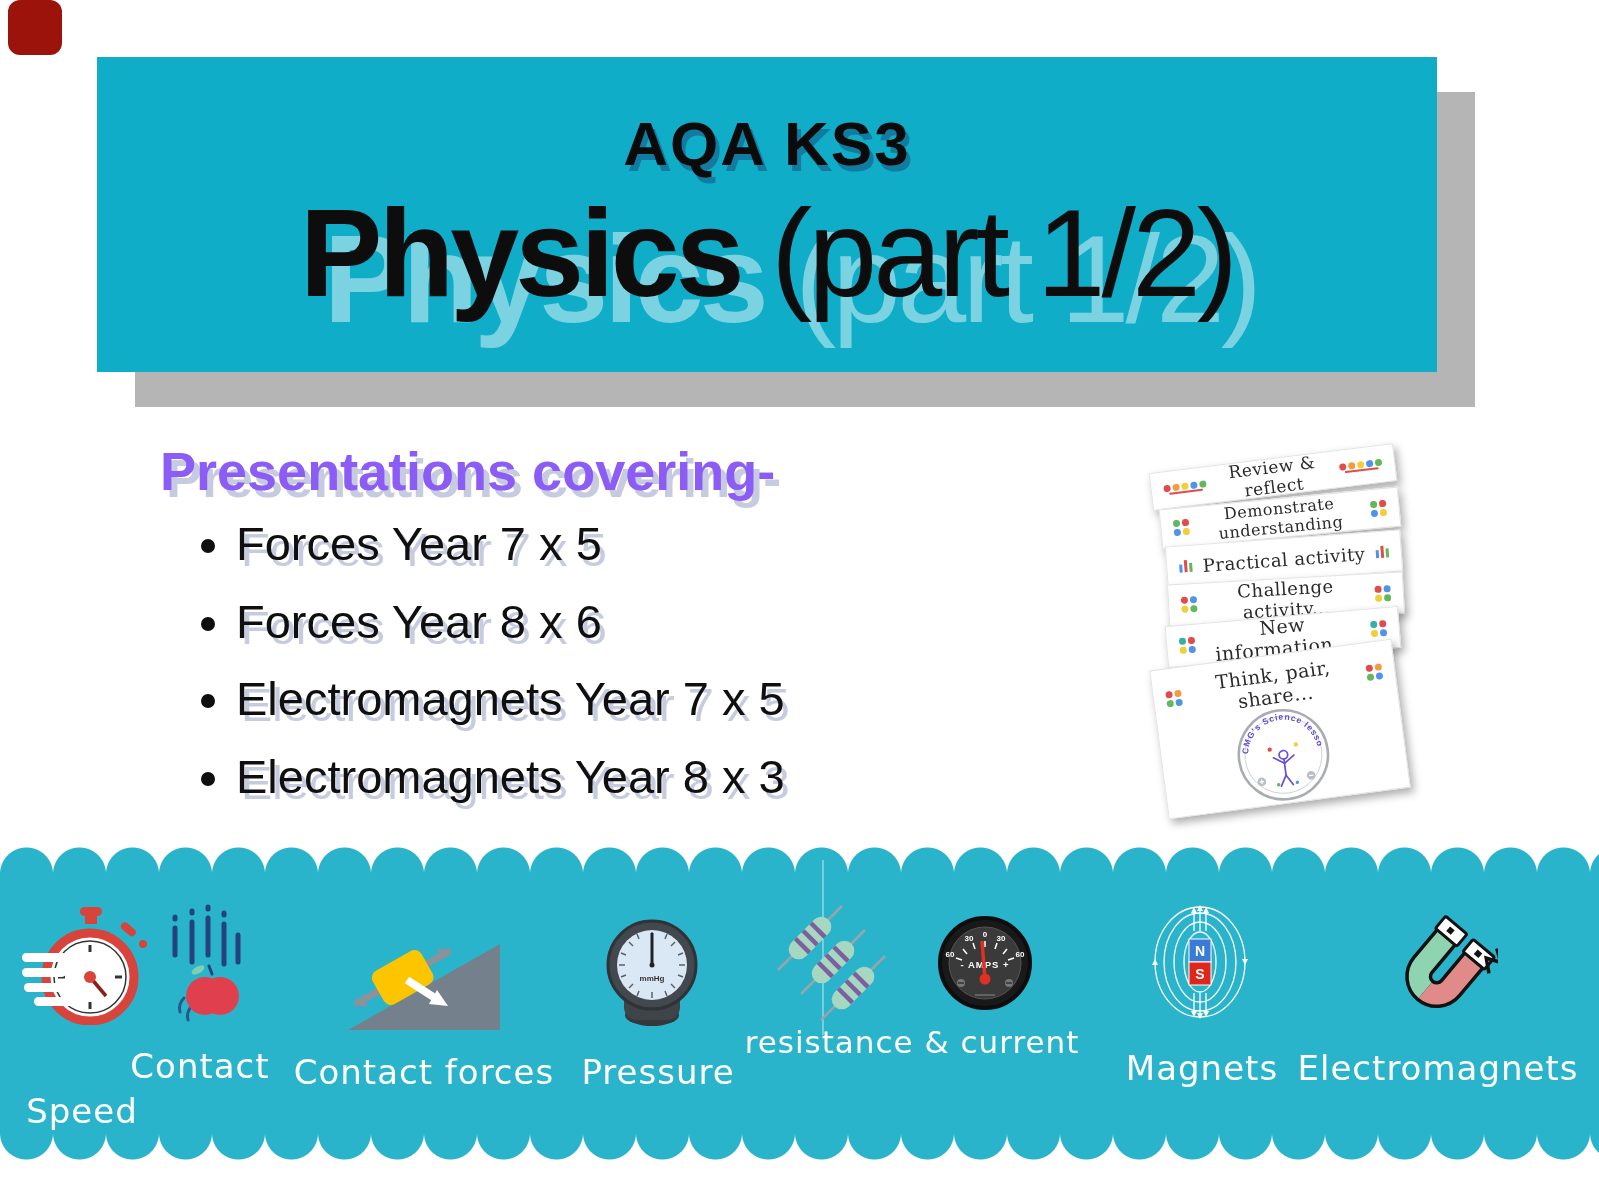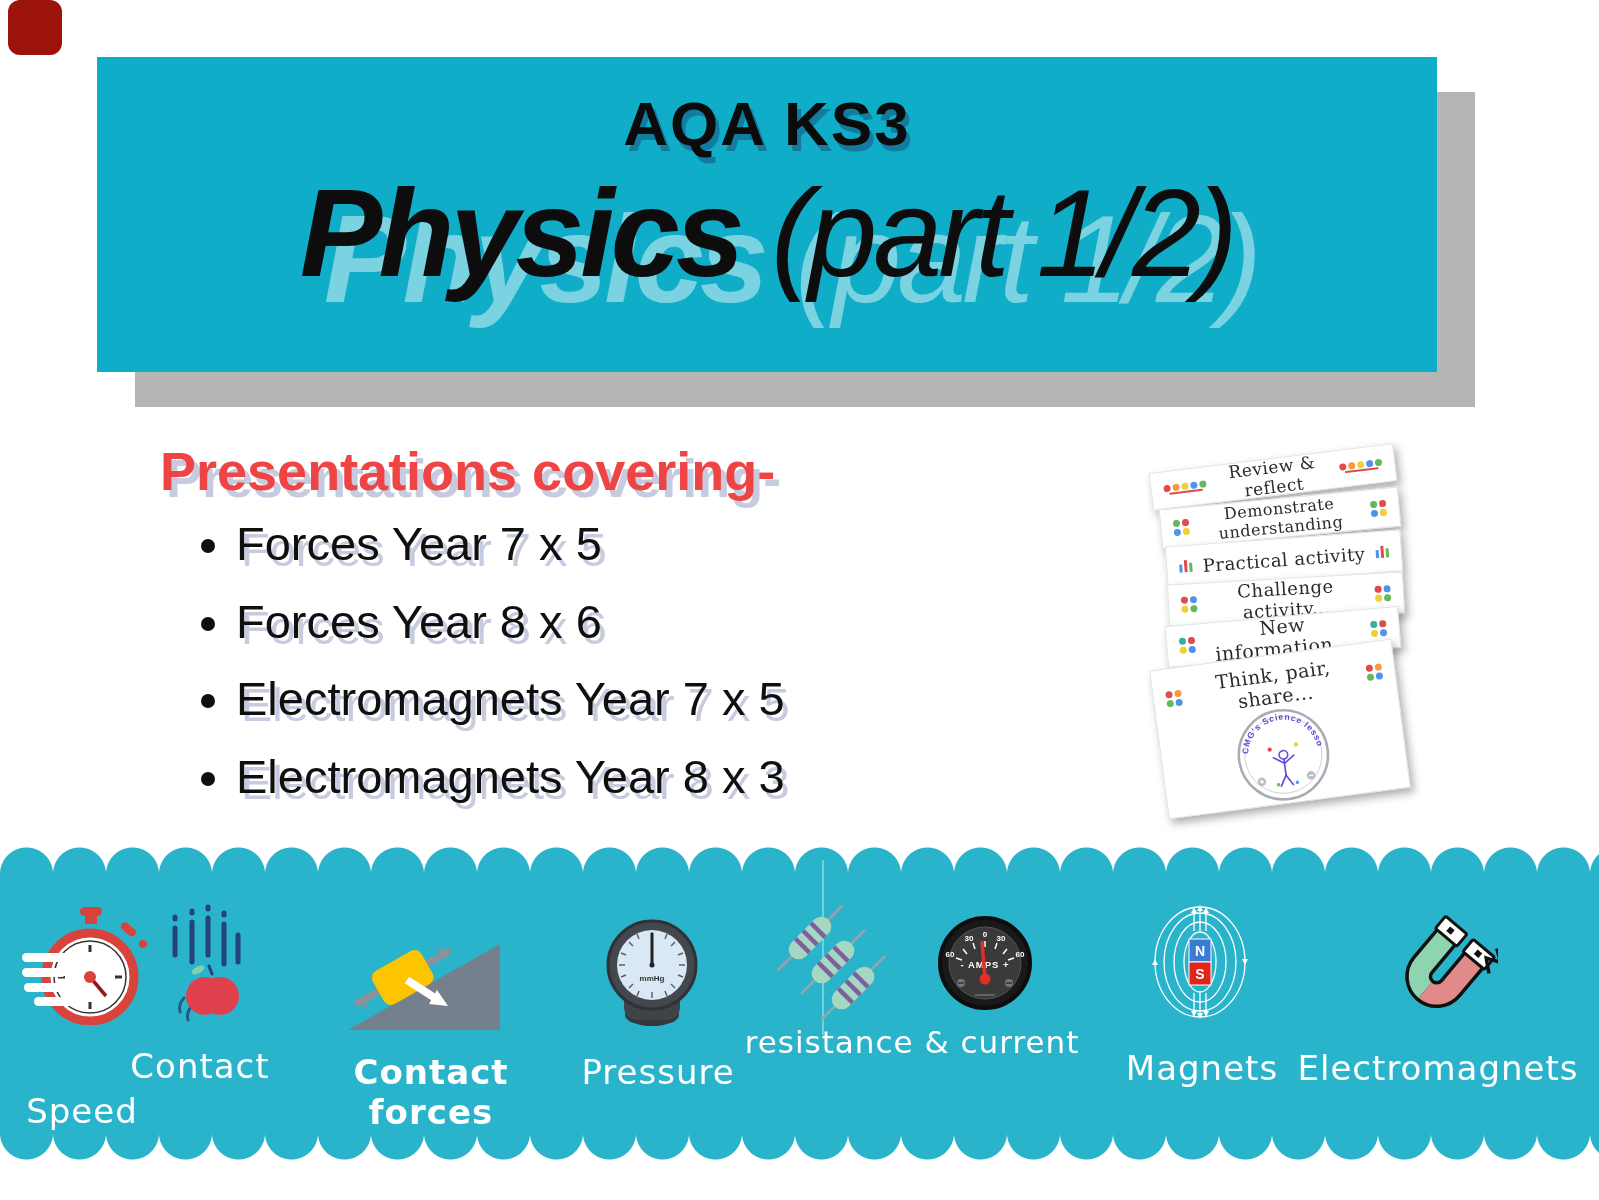--- a/index.html
+++ b/index.html
@@ -5,29 +5,29 @@
   html,body{margin:0;padding:0;background:#ffffff;}
   .stage{position:relative;width:1599px;height:1200px;background:#ffffff;overflow:hidden;
          font-family:"Liberation Sans",sans-serif;}
 
   
   .corner-chip{position:absolute;left:8px;top:0px;width:54px;height:55px;background:#9b130a;border-radius:12px;}
 
   
   .banner{position:absolute;left:97px;top:57px;width:1340px;height:315px;background:#10adc9;
           box-shadow:38px 35px 0 0 #b5b5b5;text-align:center;}
-  .kicker{margin-top:36px;font-size:62px;font-weight:600;letter-spacing:2px;color:#0b0b0b;line-height:1;
+  .kicker{margin-top:56px;font-size:62px;font-weight:600;letter-spacing:2px;color:#0b0b0b;line-height:1;
           text-shadow:4px 6px 0 rgba(24,44,95,0.38);}
   .title-line{margin-top:16px;font-size:124px;line-height:1;color:#0d0d0d;letter-spacing:-4px;white-space:nowrap;
-          text-shadow:24px 26px 0 #7bd3e2;font-style:italic;}
+          text-shadow:24px 26px 0 #7bd3e2;}
   .title-bold{font-weight:800;}
   .title-light{font-weight:400;}
 
   
-  .intro-heading{position:absolute;left:160px;top:440px;font-size:54px;font-weight:800;color:#ef4444;
+  .intro-heading{position:absolute;left:160px;top:440px;font-size:54px;font-weight:800;color:#8b5cf6;
           text-shadow:6px 7px 0 #c6cbdf;}
   .intro-list{position:absolute;left:196px;top:497px;margin:8px;padding-left:32px;list-style:disc;}
   .intro-list li{font-size:47px;line-height:77.5px;color:#0f0f0f;text-shadow:5px 6px 0 #c6cbdf;}
 
   
   .card{position:absolute;background:#fff;border:1px solid #e3e3e3;box-shadow:3px 5px 9px rgba(50,50,50,.4);
         display:flex;align-items:center;justify-content:space-between;padding:0 12px;box-sizing:border-box;}
   .card-label{flex:1;text-align:center;font-family:"DejaVu Serif",serif;color:#2a2a2a;letter-spacing:.5px;}
   .c1{left:1150px;top:458px;width:246px;height:38px;transform:rotate(-7deg);z-index:1;}
   .c2{left:1160px;top:498px;width:240px;height:40px;transform:rotate(-5.5deg);z-index:2;}
@@ -57,21 +57,21 @@
   .band{position:absolute;left:0;top:873px;width:100%;height:261px;background:#2ab4cb;}
   .scallop-bottom{position:absolute;left:0;top:1133px;width:100%;height:28px;
     background-image:radial-gradient(circle 27px at 26.5px 0px,#2ab4cb 26px,rgba(42,180,203,0) 27px);
     background-size:53px 28px;background-repeat:repeat-x;}
   .seam{position:absolute;left:822px;top:860px;width:2px;height:175px;background:rgba(255,255,255,.35);}
 
   .topic-label{position:absolute;color:#ffffff;text-align:center;font-family:cursive,"DejaVu Sans",sans-serif;
                font-size:34px;letter-spacing:1px;}
   .tl-speed{left:2px;width:160px;top:1052px;margin-top:39px;}
   .tl-gravity{left:120px;width:160px;top:1046px;}
-  .tl-contact{left:291px;width:280px;top:1052px;font-weight:bold;}
+  .tl-contact{left:284px;width:280px;top:1052px;}
   .tl-pressure{left:558px;width:200px;top:1052px;}
   .tl-pd{left:732px;width:360px;top:1018px;font-size:31px;line-height:49px;}
   .tl-magnets{left:1102px;width:200px;top:1048px;text-align:center;}
   .tl-electro{left:1288px;width:300px;top:1048px;}
   .icon-abs{position:absolute;}
 </style>
 </head>
 <body>
 
 <div class="stage">

